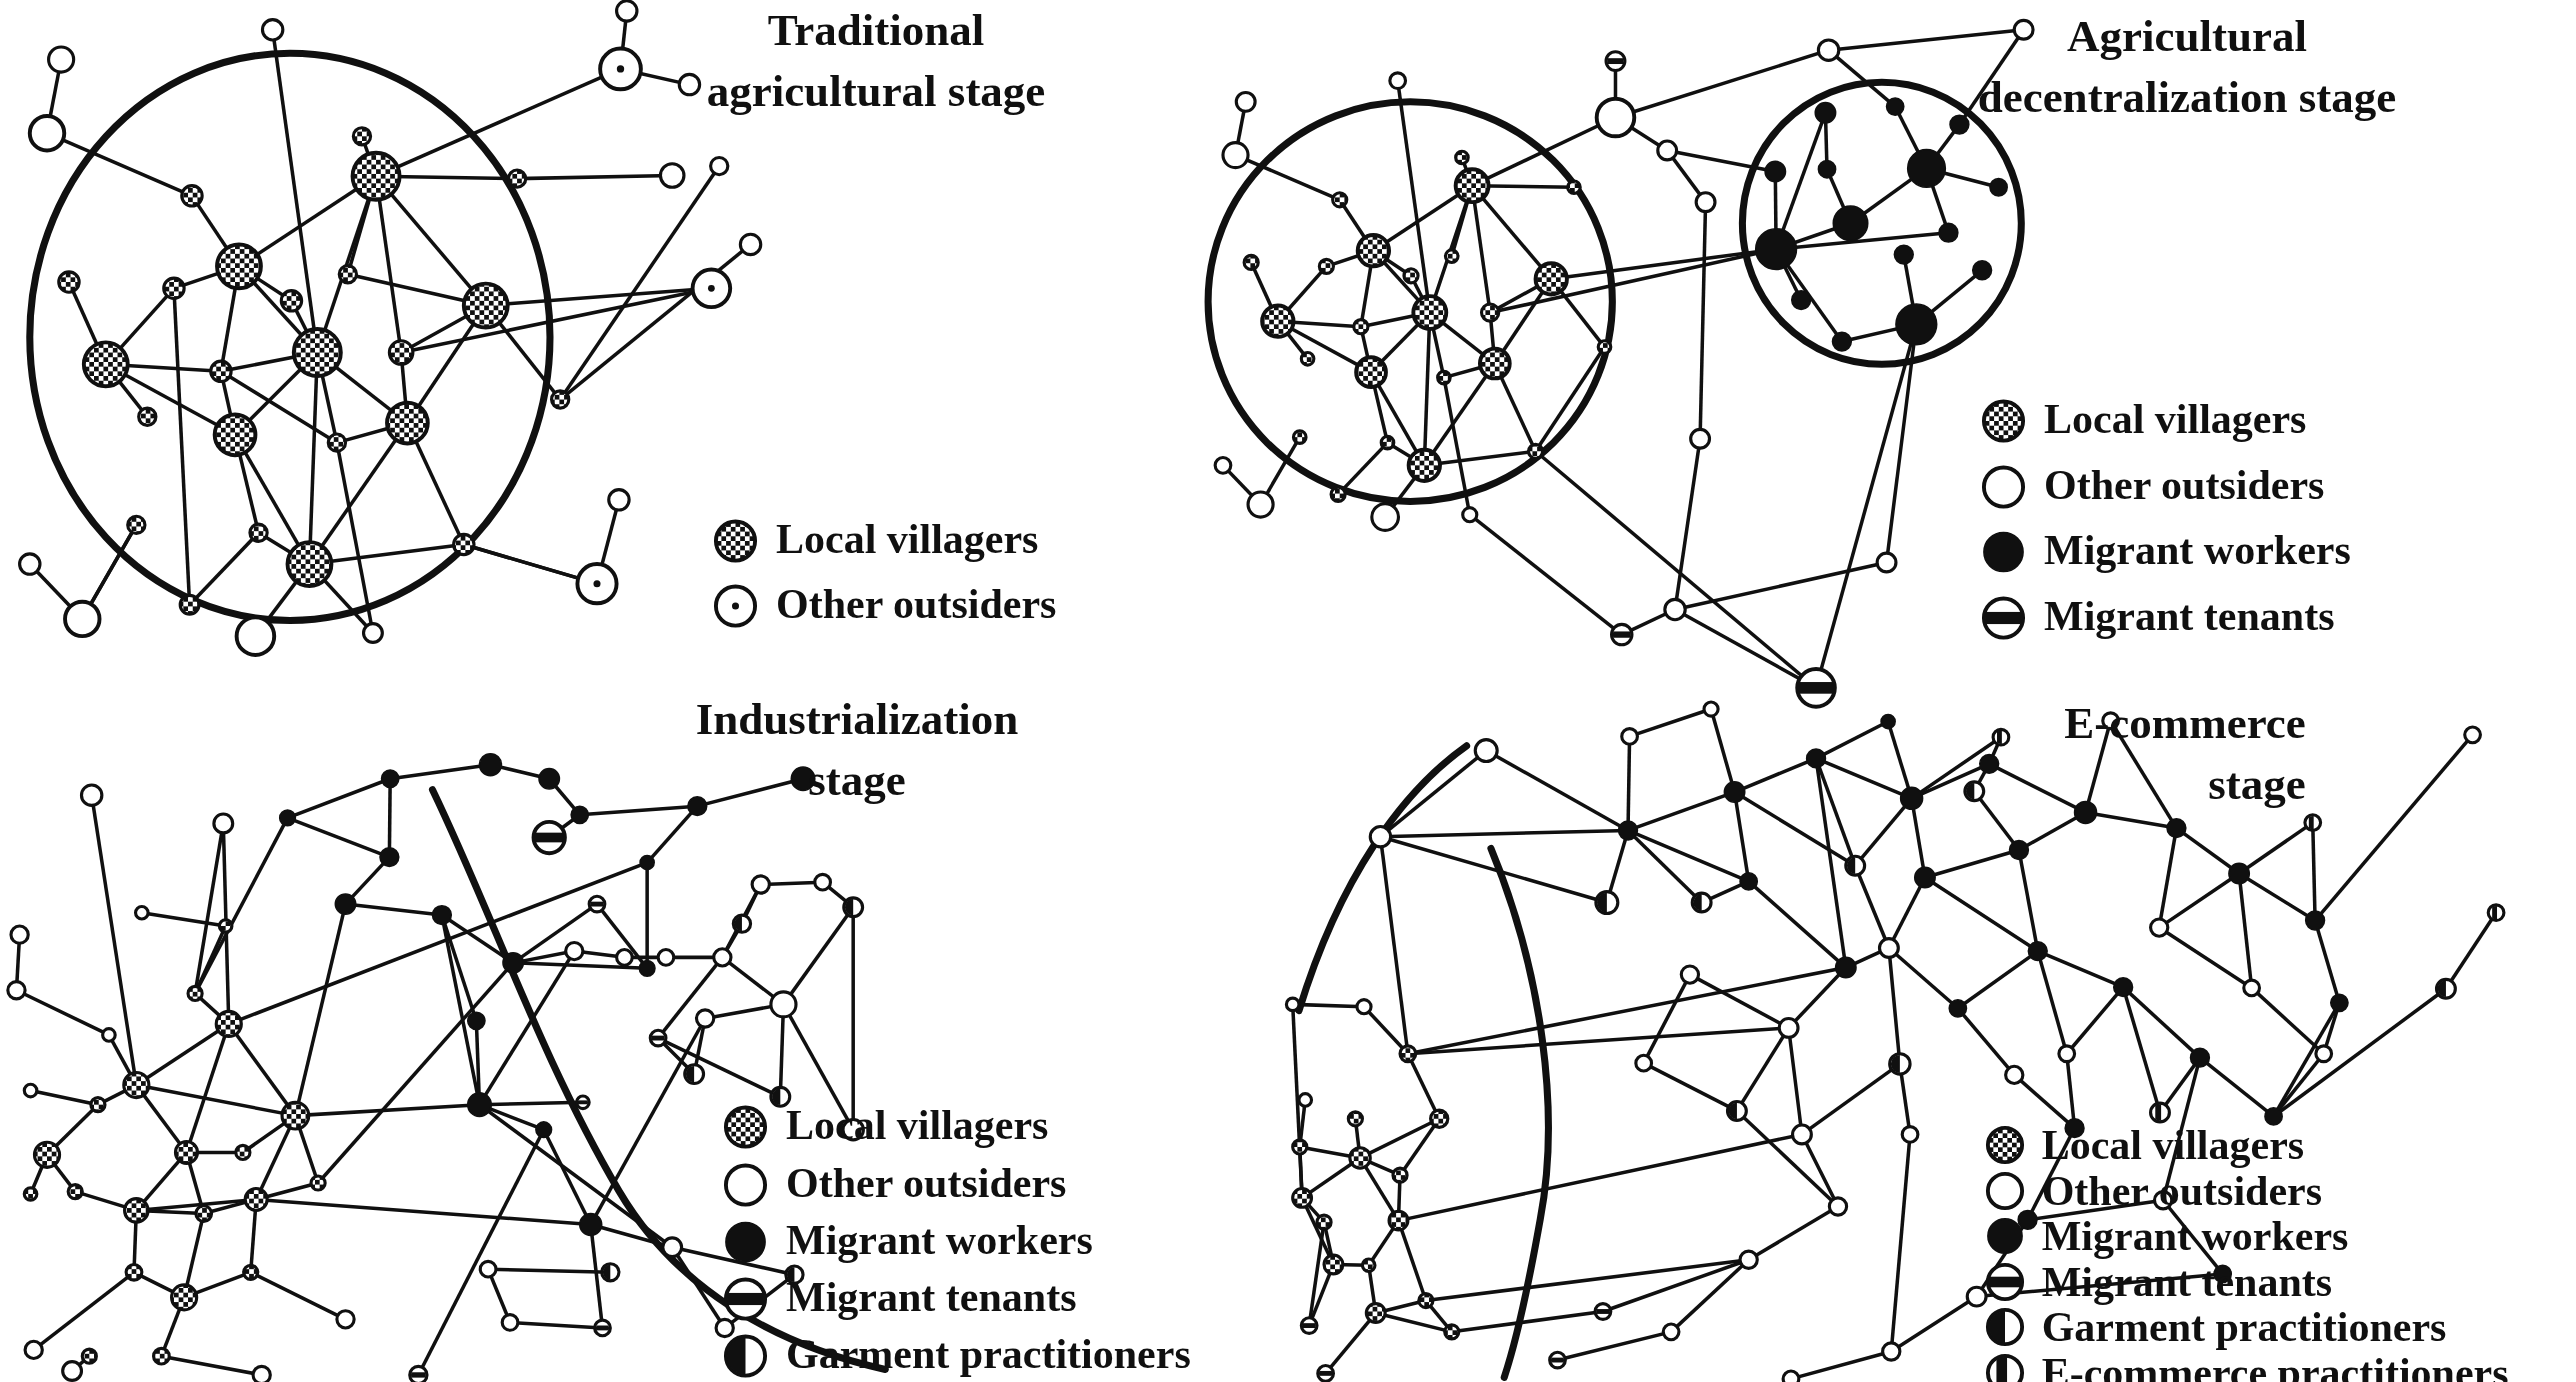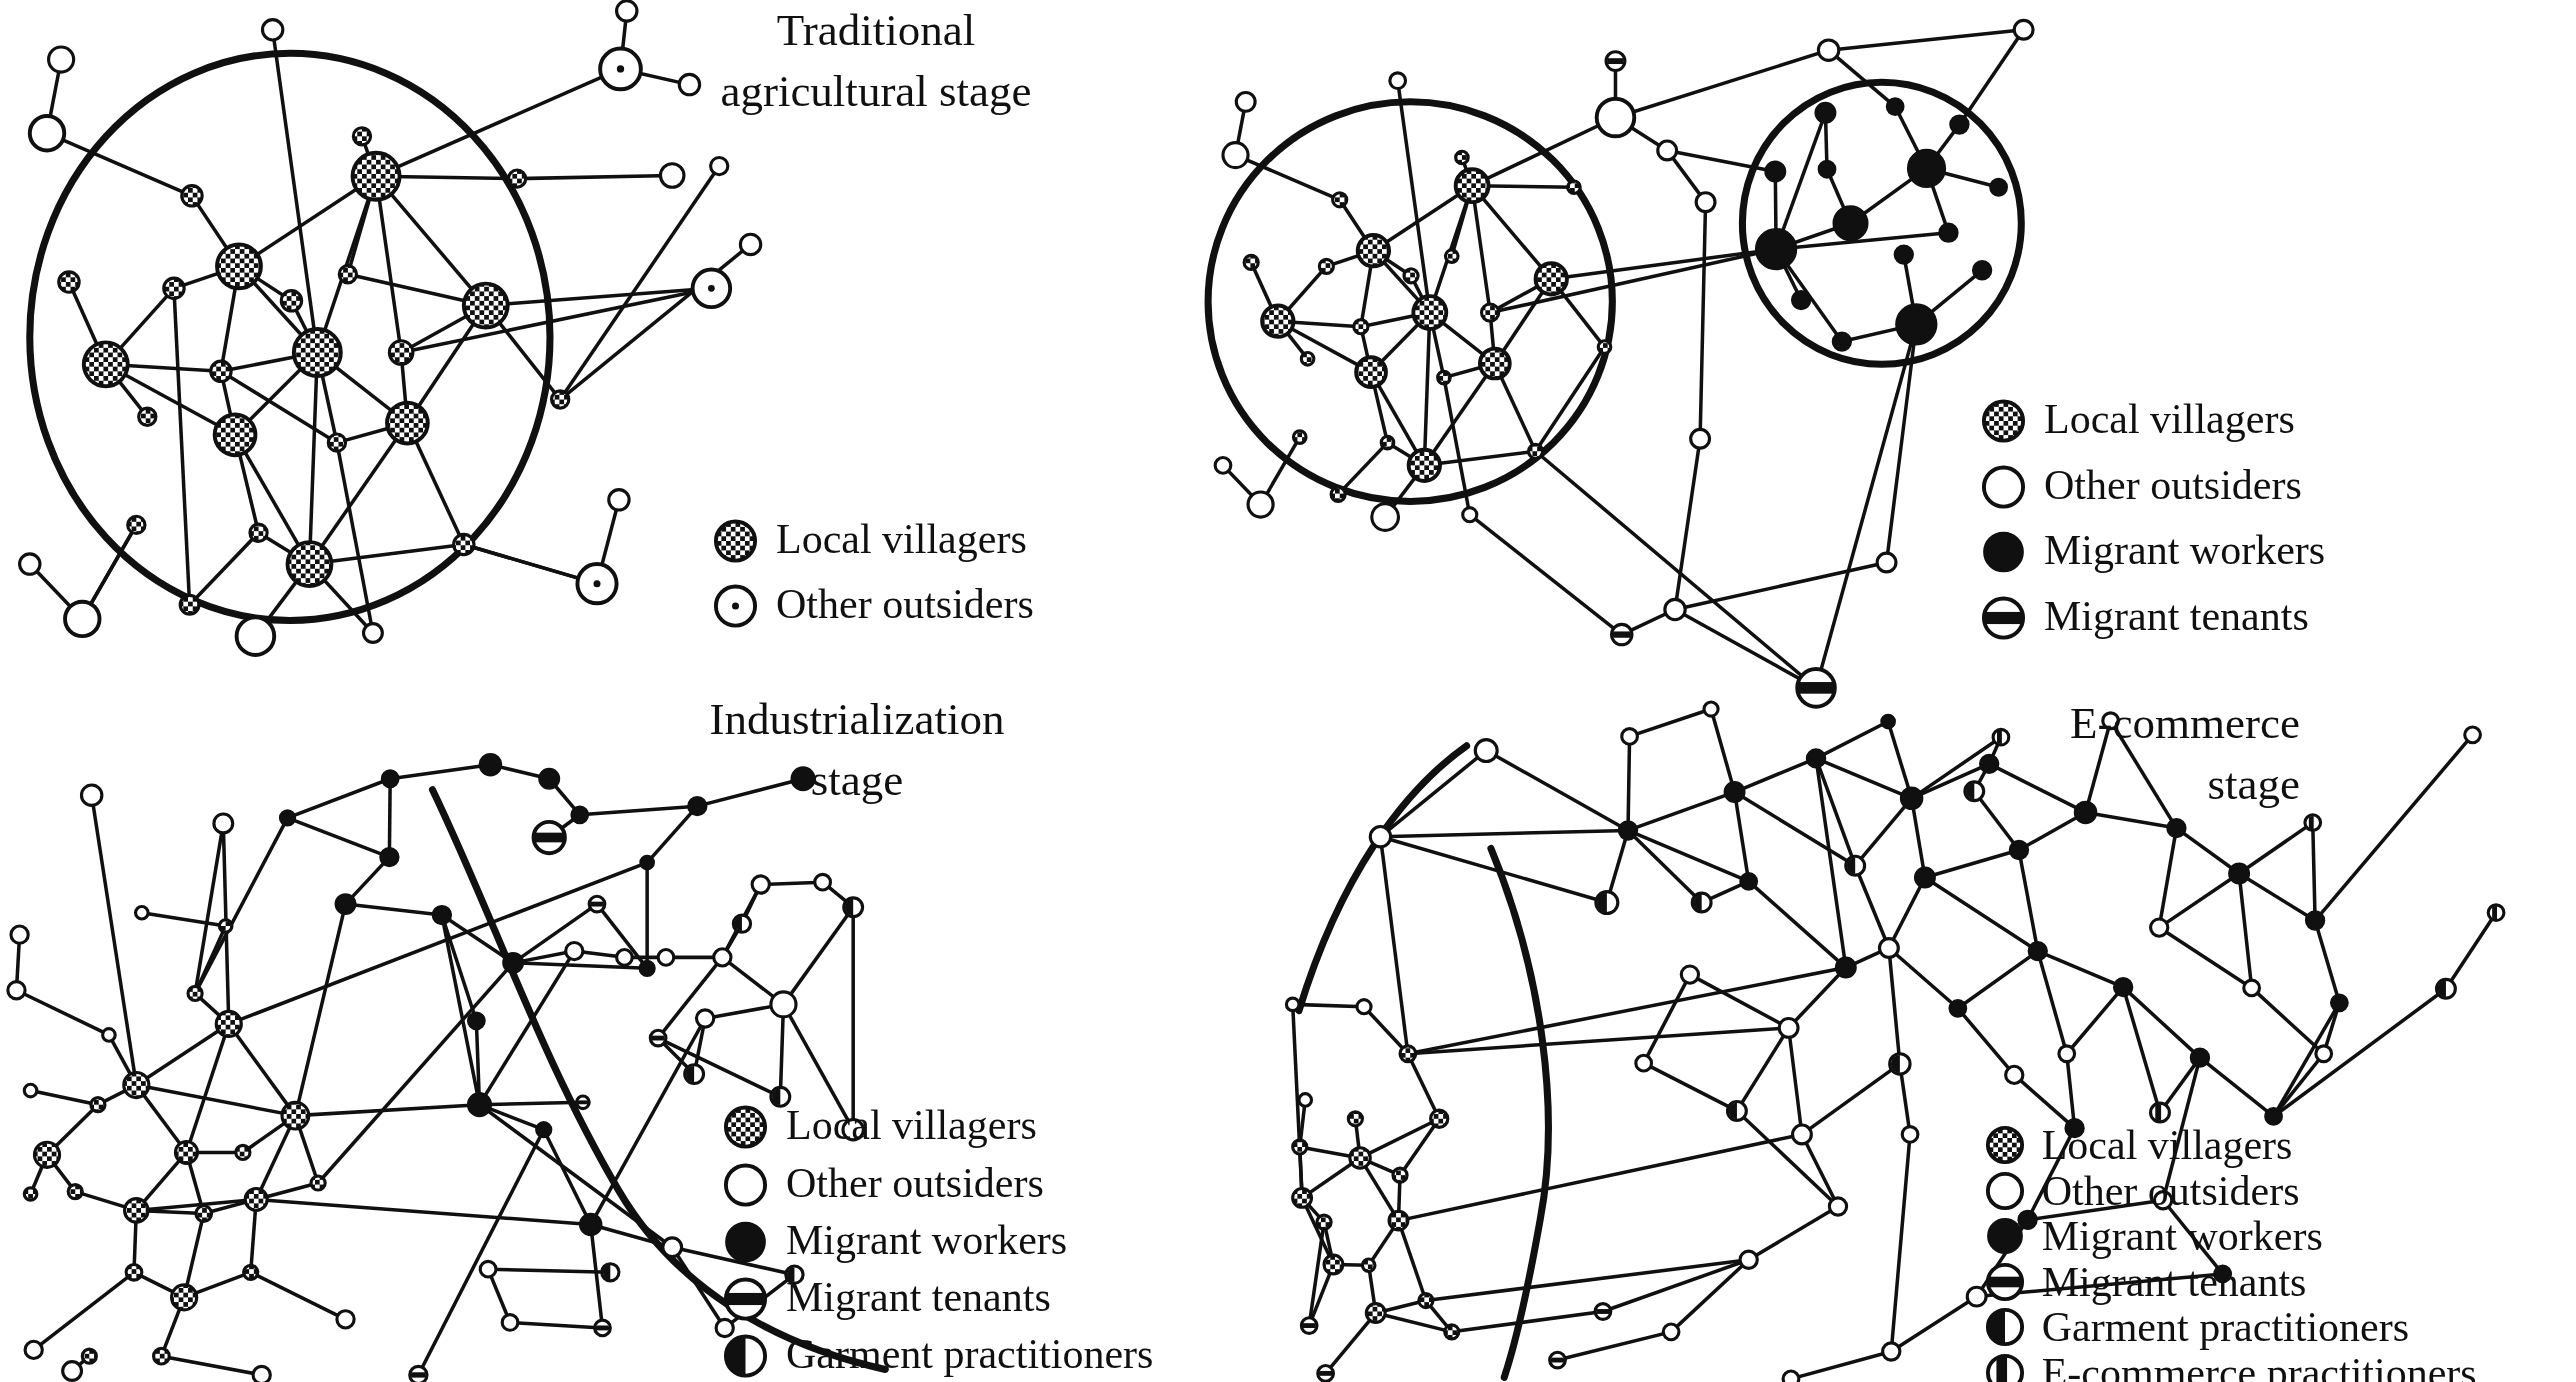--- a/index.html
+++ b/index.html
@@ -1,18 +1,18 @@
 <!DOCTYPE html>
 <html style="font-size:12.5px"><head>
 <meta charset="utf-8">
 <style>
   html,body{margin:0;padding:0;background:#ffffff;}
   body{width:2576px;height:1382px;position:relative;overflow:hidden;
        font-family:"Liberation Serif","DejaVu Serif",serif;color:#101010;}
-  #stage{position:absolute;left:0;top:0;width:2576px;height:1382px;}
+  #stage{position:absolute;left:0;top:0;width:2576px;height:1382px;font-weight:bold;}
   #net{position:absolute;left:0;top:0;}
   .panel-title{position:absolute;text-align:center;transform:translateX(-50%);
        font-size:45px;line-height:61px;white-space:nowrap;}
   .legend{position:absolute;left:0;top:0;width:0;height:0;}
   .legend-row{position:absolute;display:flex;align-items:flex-start;transform:translateY(-50%);white-space:nowrap;}
   .legend-label{font-size:42px;line-height:1;}
   .legend-marker{flex:0 0 auto;}
 </style>
 </head>
 <body>
@@ -1249,20 +1249,24 @@
         <g>
           <circle cx="3156" cy="938" r="10" fill="#fff" stroke="#101010" stroke-width="4"></circle>
         </g>
       </g>
     </svg>
 
   <div class="panel-title" style="left: 876px; top: 0px;">
     <div>Traditional</div>
     <div>agricultural stage</div>
   </div>
+  <div class="panel-title" style="left: 2187px; top: 6.3px;">
+    <div>Agricultural</div>
+    <div>decentralization stage</div>
+  </div>
   <div class="panel-title" style="left: 857px; top: 689px;">
     <div>Industrialization</div>
     <div>stage</div>
   </div>
   <div class="panel-title" style="left: 2185px; top: 693px; text-align: right;">
     <div>E-commerce</div>
     <div>stage</div>
   </div>
 
   <div class="legend" id="legend-0">

